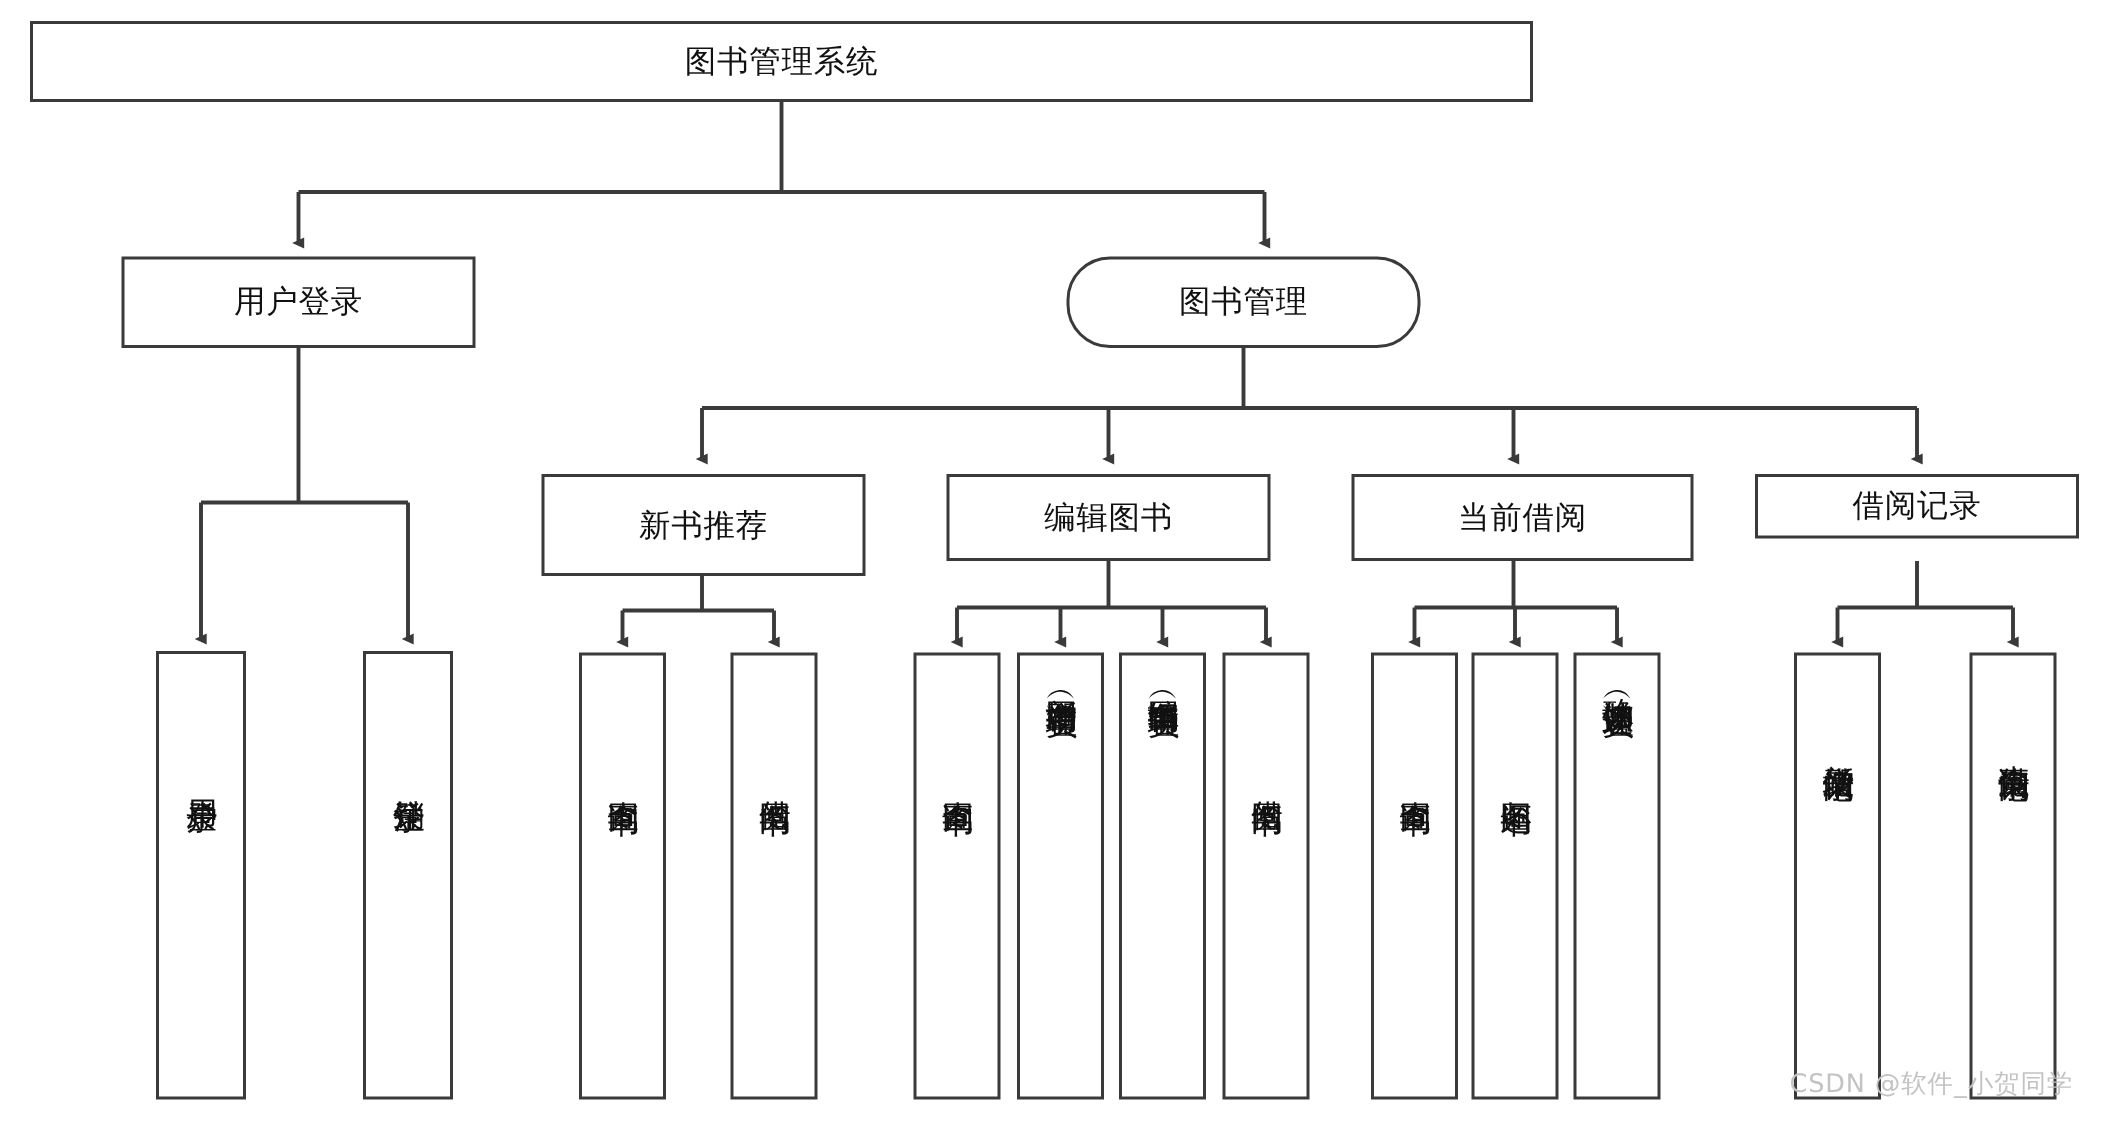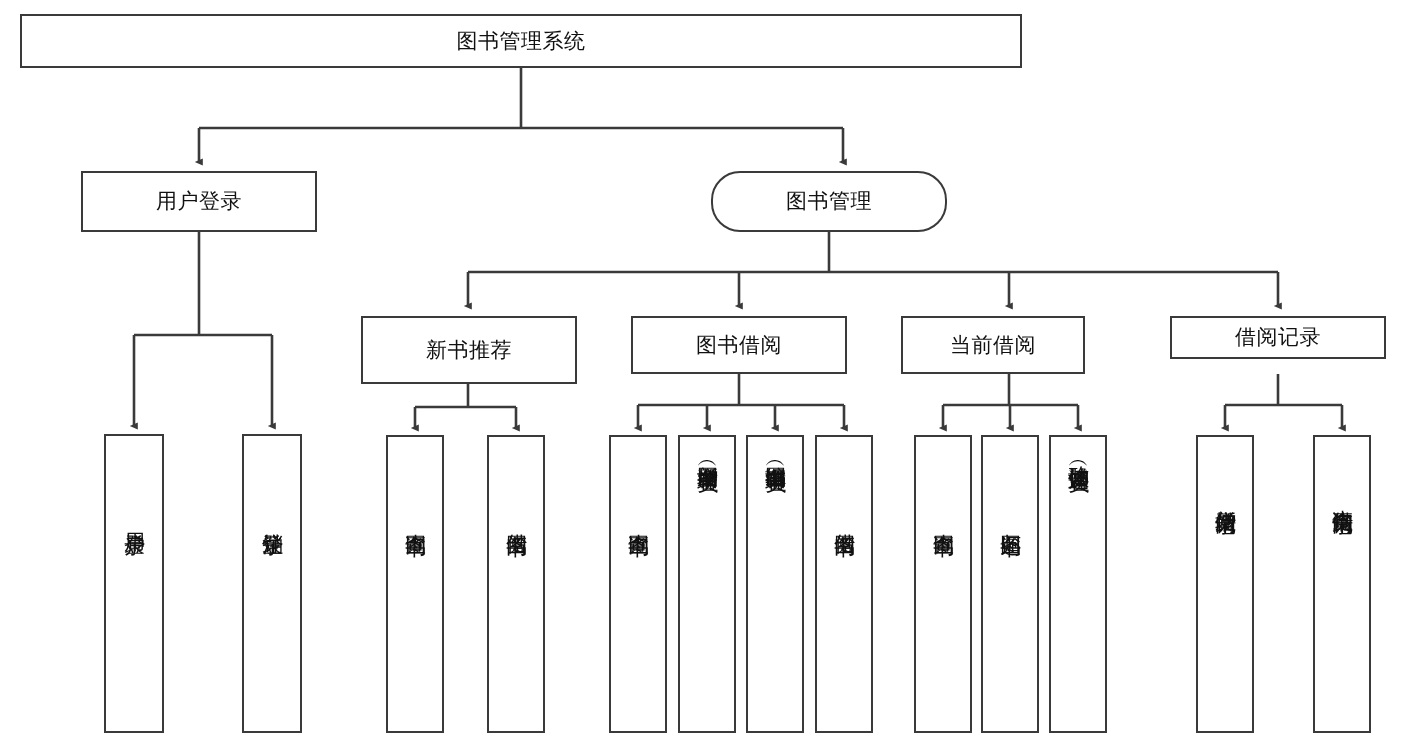--- a/index.html
+++ b/index.html
@@ -145,24 +145,24 @@
 
   <div class="node horizontal" style="left:711px; top:171px; width:236px; height:61px;border-radius:29px;">
     <span class="node-label">图书管理</span>
   </div>
 
   <div class="node horizontal" style="left:361px; top:316px; width:216px; height:68px;">
     <span class="node-label">新书推荐</span>
   </div>
 
   <div class="node horizontal" style="left:631px; top:316px; width:216px; height:58px;">
-    <span class="node-label">图书借阅</span>
-  </div>
-
-  <div class="node horizontal" style="left:901px; top:316px; width:184px; height:58px;">
+    <span class="node-label">编辑图书</span>
+  </div>
+
+  <div class="node horizontal" style="left:901px; top:316px; width:228px; height:58px;">
     <span class="node-label">当前借阅</span>
   </div>
 
   <div class="node horizontal" style="left:1170px; top:316px; width:216px; height:43px;">
     <span class="node-label">借阅记录</span>
   </div>
 
   <div class="node vertical pad-top-lg" style="left:104px; top:434px; width:60px; height:299px;">
     <span class="node-label">用户登录</span>
   </div>
@@ -208,14 +208,15 @@
   </div>
 
   <div class="node vertical pad-top-md" style="left:1196px; top:435px; width:58px; height:298px;">
     <span class="node-label">新增借阅记录</span>
   </div>
 
   <div class="node vertical pad-top-md" style="left:1313px; top:435px; width:58px; height:298px;">
     <span class="node-label">查询借阅记录</span>
   </div>
 
+  <div class="watermark">CSDN @软件_小贺同学</div>
 
 </div>
 
 </body></html>

